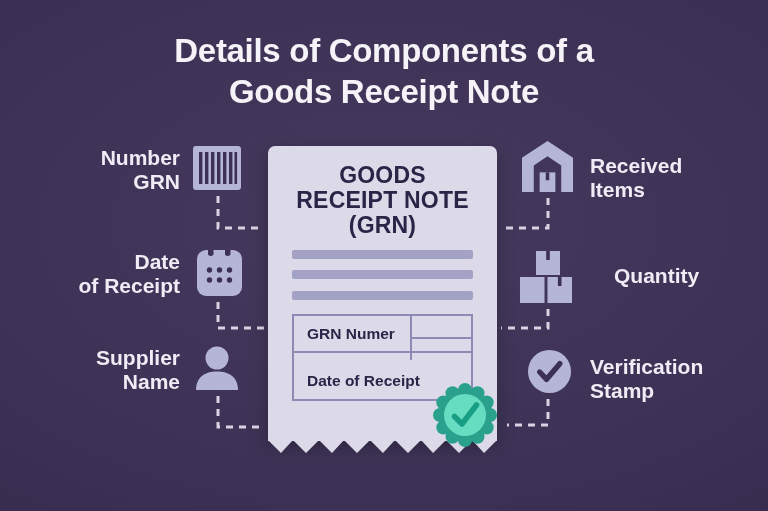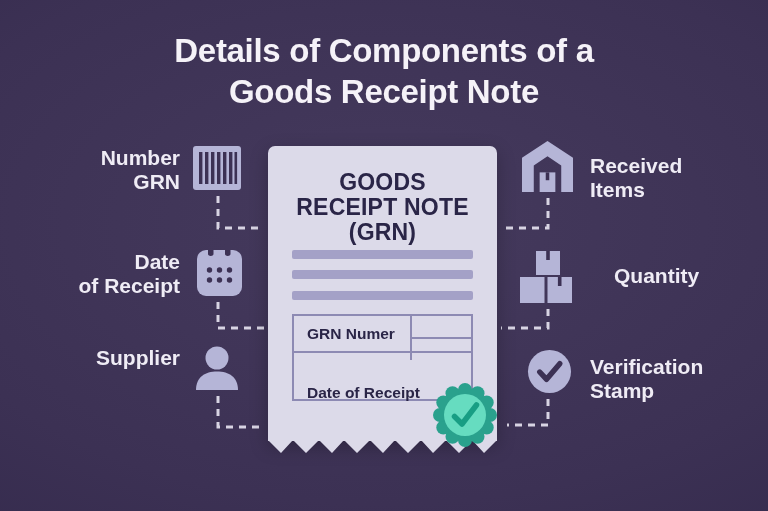--- a/index.html
+++ b/index.html
@@ -18,38 +18,38 @@
   .side-label{color:#efecf5;font-weight:600;font-size:21px;line-height:24px;}
   .side-label.left{text-align:right;width:150px;}
   .side-label.right{text-align:left;width:160px;}
   
   .receipt{
     left:268px;top:146px;width:229px;height:295px;
     background:#dcdae9;border-radius:7px 7px 0 0;
     box-shadow:0 6px 18px rgba(0,0,0,0.25);
   }
   .receipt-heading{
-    margin-top:24px;text-align:center;color:#2a2547;font-weight:700;
+    margin-top:17px;text-align:center;color:#2a2547;font-weight:700;
     font-size:23px;line-height:25px;letter-spacing:0.2px;
   }
   .bar{
     position:absolute;left:24px;width:181px;height:9px;border-radius:2px;background:#a4a1c7;
   }
   .grn-table{
     position:absolute;left:24px;top:168px;width:181px;height:87px;
     border:2px solid #8d8ab3;box-sizing:border-box;
   }
   .grn-row1{position:absolute;left:0;top:0;width:100%;height:37px;border-bottom:2px solid #8d8ab3;box-sizing:border-box;}
   .grn-row1-right{position:absolute;right:0;top:0;width:61px;height:44px;border-left:2px solid #8d8ab3;box-sizing:border-box;}
   .grn-row1-right-divider{position:absolute;left:0;top:21px;width:100%;height:2px;background:#8d8ab3;}
   .grn-cell-text{
     position:absolute;left:13px;top:0;height:100%;display:flex;align-items:center;
     color:#2a2547;font-weight:700;font-size:15.5px;white-space:nowrap;
   }
-  .grn-row2{position:absolute;left:0;top:58px;width:100%;height:37px;border-radius:8px;}
+  .grn-row2{position:absolute;left:0;top:46px;width:100%;height:37px;border-radius:8px;}
   .zigzag{left:268px;top:440px;}
   .connectors{left:0;top:0;pointer-events:none;}
   .icon{display:block;}
 </style>
 </head>
 <body>
 
 <div class="stage">
 
   <div class="abs title">
@@ -98,20 +98,21 @@
         <circle cx="22.5" cy="20" r="2.7"></circle>
         <circle cx="32.5" cy="20" r="2.7"></circle>
       <circle cx="12.5" cy="30" r="2.7"></circle>
         <circle cx="22.5" cy="30" r="2.7"></circle>
         <circle cx="32.5" cy="30" r="2.7"></circle>
     </g>
   </svg>
 
   <div class="abs side-label left" style="left:30px;top:346px;">
     <div>Supplier</div>
+    <div>Name</div>
   </div>
   <svg class="abs icon" style="left:194px;top:346px;" width="46" height="44" viewBox="0 0 46 44">
     <circle cx="23" cy="12" r="11.5" fill="#b5b5d7"></circle>
     <path d="M2,44 C2,31 11,25.5 23,25.5 C35,25.5 44,31 44,44 Z" fill="#b5b5d7"></path>
   </svg>
 
   <svg class="abs icon" style="left:522px;top:141px;" width="51" height="51" viewBox="0 0 52 52">
     <path d="M0,17 L26,0 L52,17 L52,52 L40,52 L40,25 L26,15.5 L12,25 L12,52 L0,52 Z" fill="#b5b5d7"></path>
     <rect x="18" y="32" width="16" height="20" fill="#b5b5d7"></rect>
     <rect x="24.2" y="32" width="3.6" height="8" fill="#3c3154"></rect>

